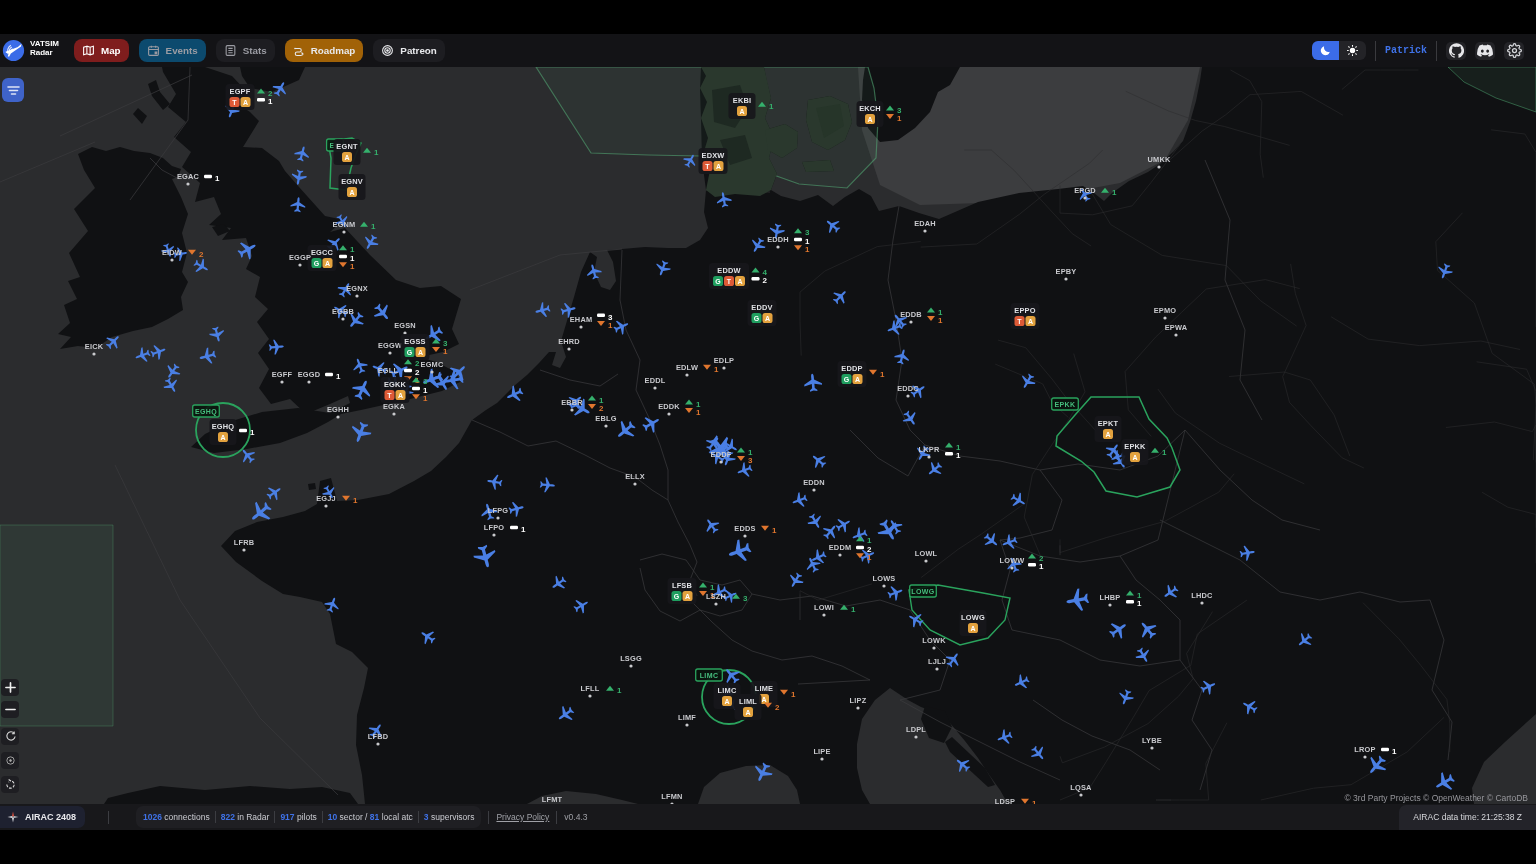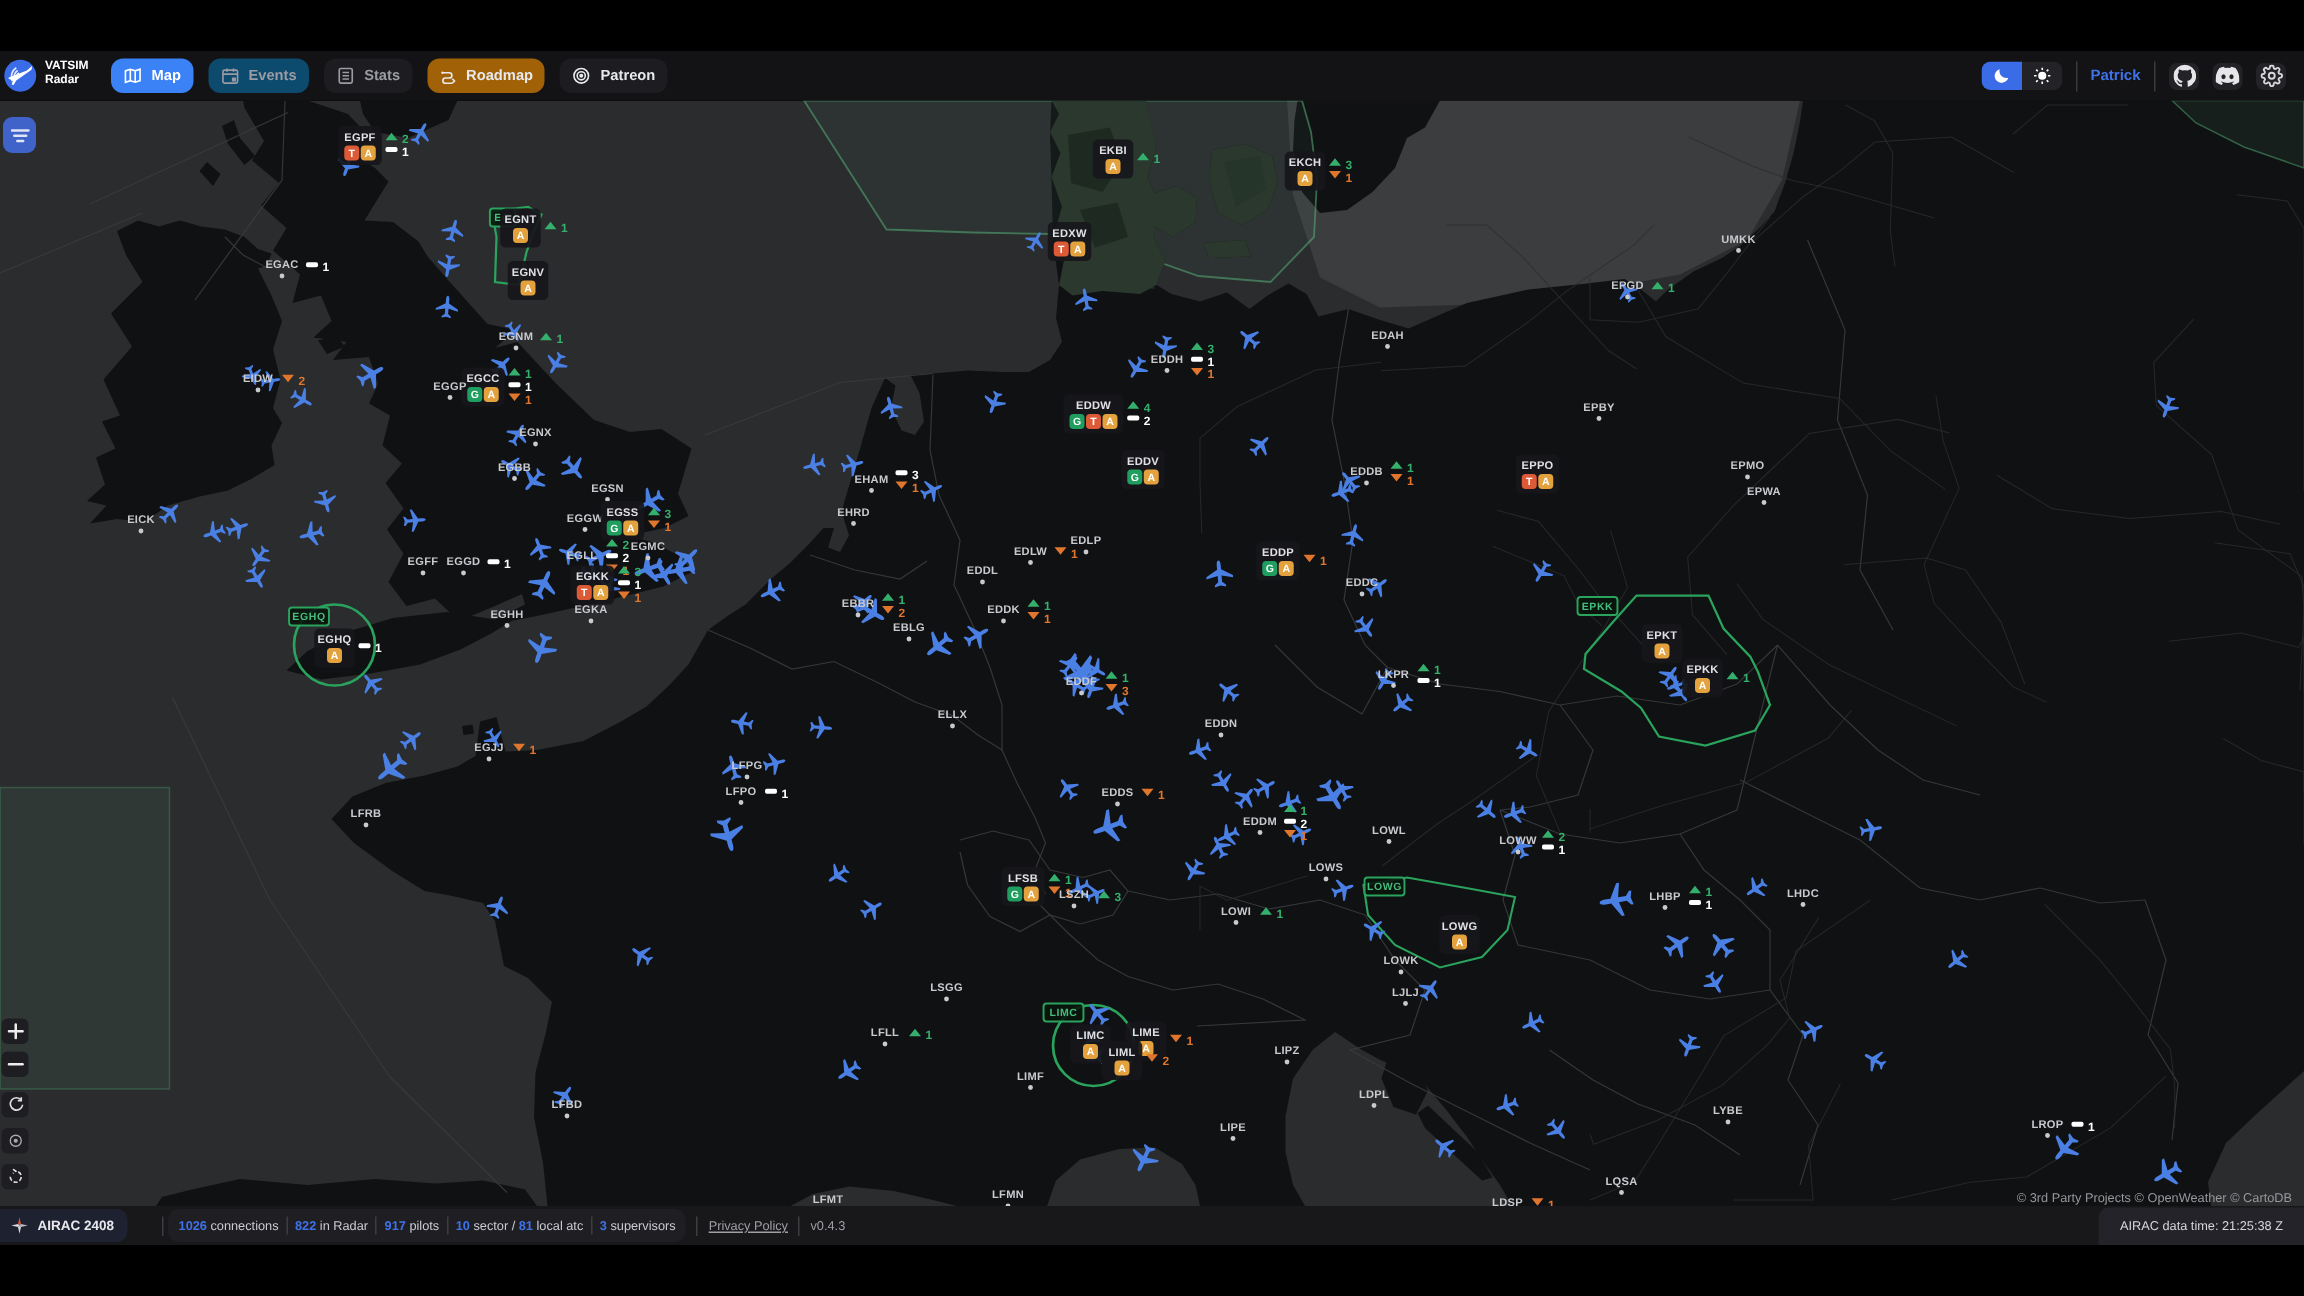--- a/index.html
+++ b/index.html
@@ -622,21 +622,21 @@
         <g stroke="#fff" stroke-width="1.3" fill="none" opacity="0.85">
           <path d="M7 17 a8 8 0 0 1 3 -10"></path>
           <path d="M9 16 a5.5 5.5 0 0 1 2 -7"></path>
           <path d="M11 15 a3 3 0 0 1 1 -4"></path>
         </g>
         <path d="M4 14.5 L18 9 L22 5.5 L21.5 8.5 L10 16.5 L8 20 L6.5 19.5 L7.5 16.5 L4.5 15.5 Z" fill="#fff"></path>
       </svg>
     <div style="font-size:8px;font-weight:bold;color:#fff;line-height:1.18;">VATSIM<br>Radar</div>
     </div>
   <div style="display:flex;gap:10px;align-items:center;">
-    <div style="display:flex;align-items:center;gap:6px;background:#3b82f6;border-radius:8px;height:23px;padding:0 8px;font-size:9.8px;font-weight:bold;color:#ffffff"><svg width="13" height="13" viewBox="0 0 24 24" fill="none" stroke="#fff" stroke-width="2">
+    <div style="display:flex;align-items:center;gap:6px;background:#7f1d1d;border-radius:8px;height:23px;padding:0 8px;font-size:9.8px;font-weight:bold;color:#ffffff"><svg width="13" height="13" viewBox="0 0 24 24" fill="none" stroke="#fff" stroke-width="2">
           <path d="M9 4 L3 6 L3 20 L9 18 L15 20 L21 18 L21 4 L15 6 Z M9 4 L9 18 M15 6 L15 20"></path>
         </svg>Map</div>
     <div style="display:flex;align-items:center;gap:6px;background:#0c4a6e;border-radius:8px;height:23px;padding:0 8px;font-size:9.8px;font-weight:bold;color:#9b9ca3"><svg width="13" height="13" viewBox="0 0 24 24" fill="none" stroke="#9b9ca3" stroke-width="2">
           <rect x="3" y="5" width="18" height="16" rx="2"></rect>
           <path d="M8 3v4M16 3v4M3 10h18"></path>
           <path d="M15 15h3v3h-3z" fill="#9b9ca3"></path>
         </svg>Events</div>
     <div style="display:flex;align-items:center;gap:6px;background:#1d1d21;border-radius:8px;height:23px;padding:0 8px;font-size:9.8px;font-weight:bold;color:#9b9ca3"><svg width="13" height="13" viewBox="0 0 24 24" fill="none" stroke="#9b9ca3" stroke-width="2">
           <rect x="4" y="3" width="16" height="18" rx="2"></rect>
           <path d="M8 8h8M8 12h8M8 16h8"></path>
@@ -661,21 +661,21 @@
           </svg>
         </div>
       <div style="background:#232327;width:27px;display:flex;align-items:center;justify-content:center;">
           <svg width="13" height="13" viewBox="0 0 24 24" fill="none" stroke="#fff" stroke-width="2">
             <circle cx="12" cy="12" r="4" fill="#fff"></circle>
             <path d="M12 2v3M12 19v3M2 12h3M19 12h3M4.5 4.5l2 2M17.5 17.5l2 2M19.5 4.5l-2 2M6.5 17.5l-2 2"></path>
           </svg>
         </div>
     </div>
     <div style="width:1px;height:20px;background:#3a3a3e;margin:0 9px;"></div>
-    <div style="color:#3f72e8;font-size:10px;font-weight:bold;">Patrick</div>
+    <div style="color:#3f72e8;font-size:10px;font-weight:bold;font-family:Liberation Mono, monospace;">Patrick</div>
     <div style="width:1px;height:20px;background:#3a3a3e;margin:0 9px;"></div>
     <div style="display:flex;gap:9px;">
       <div style="background:#232327;width:20px;height:18px;border-radius:5px;display:flex;align-items:center;justify-content:center;">
           <svg width="15" height="15" viewBox="0 0 16 16" fill="#e6e6e9">
             <path d="M8 .2a8 8 0 0 0-2.5 15.6c.4.1.5-.2.5-.4v-1.4c-2.2.5-2.7-1-2.7-1-.4-.9-.9-1.2-.9-1.2-.7-.5.1-.5.1-.5.8.1 1.2.8 1.2.8.7 1.3 1.9.9 2.4.7a1.7 1.7 0 0 1 .5-1.1c-1.8-.2-3.6-.9-3.6-4a3.1 3.1 0 0 1 .8-2.1 2.9 2.9 0 0 1 .1-2.1s.7-.2 2.2.8a7.5 7.5 0 0 1 4 0c1.5-1 2.2-.8 2.2-.8a2.9 2.9 0 0 1 .1 2.1 3.1 3.1 0 0 1 .8 2.1c0 3.1-1.8 3.8-3.6 4a1.9 1.9 0 0 1 .5 1.5v2.2c0 .2.1.5.5.4A8 8 0 0 0 8 .2Z"></path>
           </svg>
         </div>
       <div style="background:#232327;width:20px;height:18px;border-radius:5px;display:flex;align-items:center;justify-content:center;">
           <svg width="16" height="13" viewBox="0 0 24 18" fill="#e6e6e9">
             <path d="M20.3 1.5A19.8 19.8 0 0 0 15.4 0l-.6 1.2a18.3 18.3 0 0 0-5.6 0L8.6 0a19.7 19.7 0 0 0-4.9 1.5A20.4 20.4 0 0 0 .2 15.2a19.9 19.9 0 0 0 6 3l1.3-2a12.9 12.9 0 0 1-2-1l.5-.4a14.2 14.2 0 0 0 12 0l.5.4a12.9 12.9 0 0 1-2 1l1.3 2a19.8 19.8 0 0 0 6-3A20.3 20.3 0 0 0 20.3 1.5ZM8 12.4a2.3 2.3 0 0 1-2.1-2.4A2.3 2.3 0 0 1 8 7.6a2.3 2.3 0 0 1 2.1 2.4A2.3 2.3 0 0 1 8 12.4Zm8 0a2.3 2.3 0 0 1-2.1-2.4 2.3 2.3 0 0 1 2.1-2.4 2.3 2.3 0 0 1 2.1 2.4 2.3 2.3 0 0 1-2.1 2.4Z"></path>
@@ -692,21 +692,21 @@
 </div>
 
 <div style="position:absolute;left:0;top:804px;width:1536px;height:26px;background:#18181b;display:flex;align-items:center;font-size:8.5px;color:#cbccd2;">
   <div style="display:flex;align-items:center;gap:6px;background:#1e2130;border-radius:0 7px 7px 0;height:22px;padding:0 9px 0 7px;margin-right:20px;font-weight:bold;font-size:9px;color:#e8e8ec;"><svg width="12" height="12" viewBox="0 0 24 24">
         <path d="M12 1 L14 10 L12 12 L10 10 Z" fill="#d94f3d"></path>
         <path d="M12 23 L14 14 L12 12 L10 14 Z" fill="#d8d9dd"></path>
         <path d="M1 12 L10 10 L12 12 L10 14 Z" fill="#d8d9dd"></path>
         <path d="M23 12 L14 10 L12 12 L14 14 Z" fill="#b9bac0"></path>
       </svg>AIRAC 2408</div>
   <div style="width:1px;height:13px;background:#3c3d42;margin:0 3px;"></div>
-  <div style="display:flex;align-items:center;background:#1f1f23;border-radius:7px;height:22px;padding:0 7px;gap:5px;">
+  <div style="display:flex;align-items:center;background:#1f1f23;border-radius:7px;height:22px;padding:0 7px;gap:5px;margin-left:24px;">
     <span><b style="color:#3f72e8">1026</b> connections</span>
       <i style="width:1px;height:12px;background:#3c3d42;"></i>
     <span><b style="color:#3f72e8">822</b> in Radar</span>
       <i style="width:1px;height:12px;background:#3c3d42;"></i>
     <span><b style="color:#3f72e8">917</b> pilots</span>
       <i style="width:1px;height:12px;background:#3c3d42;"></i>
     <span><b style="color:#3f72e8">10</b> sector / <b style="color:#3f72e8">81</b> local atc</span>
       <i style="width:1px;height:12px;background:#3c3d42;"></i>
     <span><b style="color:#3f72e8">3</b> supervisors</span>
   </div>

